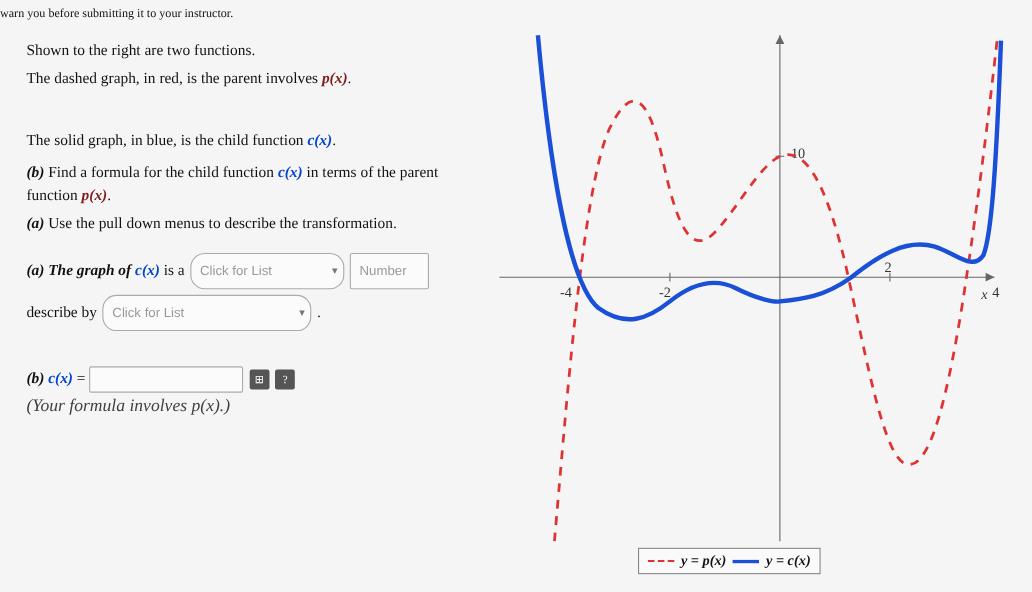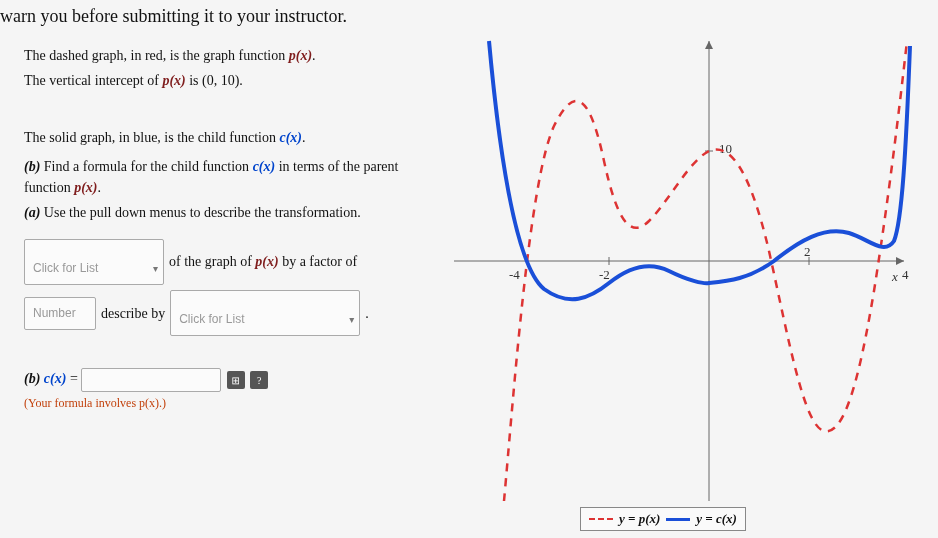--- a/index.html
+++ b/index.html
@@ -7,21 +7,21 @@
       font-family: Georgia, 'Times New Roman', serif;
       background: #f5f5f5;
       width: 938px;
       height: 538px;
       overflow: hidden;
       font-size: 14px;
       color: #111;
     }
     .top-note {
       padding: 6px 0 0 0;
-      font-size: 18px;
+      font-size: 11px;
     }
     .container {
       display: flex;
       width: 100%;
       height: calc(100% - 22px);
     }
     .left-col {
       width: 440px;
       padding: 18px 8px 8px 24px;
     }
@@ -42,28 +42,28 @@
       display: flex;
       flex-wrap: wrap;
       align-items: center;
       gap: 5px;
       margin-bottom: 8px;
       line-height: 2.1;
     }
     .select-box {
       border: 1px solid #aaa;
       background: #fbfbfb;
-      padding: 16px 20px 3px 8px;
+      padding: 3px 20px 3px 8px;
       font-size: 12px;
       color: #999;
       font-family: Arial, sans-serif;
       position: relative;
       display: inline-flex;
       align-items: center;
-      border-radius: 2px;
+      border-radius: 13px;
       cursor: pointer;
     }
     .select-box::after {
       content: "▾";
       position: absolute;
       right: 5px;
       color: #777;
       font-size: 10px;
     }
     .select-wide { width: 140px; }
@@ -95,23 +95,24 @@
       color: #fff;
       font-size: 10px;
       align-items: center;
       justify-content: center;
       vertical-align: middle;
       border-radius: 2px;
       margin-left: 2px;
       cursor: pointer;
     }
     .hint {
-      font-size: 12px;
-      color: #c2410c;
+      font-size: 16px;
+      color: #404040;
       margin-top: 4px;
+      font-style: italic;
     }
     .partb { margin-top: 32px; }
     svg.graph { display: block; }
     .legend-box {
       position: absolute;
       bottom: 12px;
       left: 140px;
       border: 1px solid #888;
       background: #fafafa;
       padding: 3px 8px;
@@ -125,45 +126,43 @@
     .lsolid { display:inline-block; width: 24px; border-top: 3px solid #1a4fd8; }
   </style>
 </head>
 <body>
 
 <div class="top-note">warn you before submitting it to your instructor.</div>
 
 <div class="container">
   <div class="left-col">
     <div class="block1">
-      <p>
-        <span>The dashed graph, in red, is the graph function </span><span class="px bold-it">p(x)</span><span>.</span>
-      </p>
-      <p>
-        <span>The vertical intercept of </span><span class="px bold-it">p(x)</span><span> is (0, 10).</span>
+      <p>Shown to the right are two functions.</p>
+      <p>
+        <span>The dashed graph, in red, is the parent involves </span><span class="px bold-it">p(x)</span><span>.</span>
       </p>
     </div>
     <div class="block2">
       <p>
         <span>The solid graph, in blue, is the child function </span><span class="cx bold-it">c(x)</span><span>.</span>
       </p>
     </div>
     <div class="block3">
       <p>
         <span class="bold-it">(b)</span><span> Find a formula for the child function </span><span class="cx bold-it">c(x)</span><span> in terms of the parent function </span><span class="px bold-it">p(x)</span><span>.</span>
       </p>
       <p>
         <span class="bold-it">(a)</span><span> Use the pull down menus to describe the transformation.</span>
       </p>
     </div>
 
     <div class="answer-area">
       <div class="flow-row">
+        <span><span class="bold-it">(a) The graph of </span><span class="cx bold-it">c(x)</span><span> is a </span></span>
         <span class="select-box select-wide">Click for List</span>
-        <span><span> of the graph of </span><span class="px bold-it">p(x)</span><span> by a factor of </span></span>
         <span class="num-input">Number</span>
         <span> describe by </span>
         <span class="select-box select-wider">Click for List</span>
         <span>.</span>
       </div>
 
       <div class="partb">
         <span class="bold-it">(b) </span><span class="cx bold-it">c(x)</span><span> = </span>
         <span class="formula-input"></span>
         <span class="icon-btn">⊞</span>

